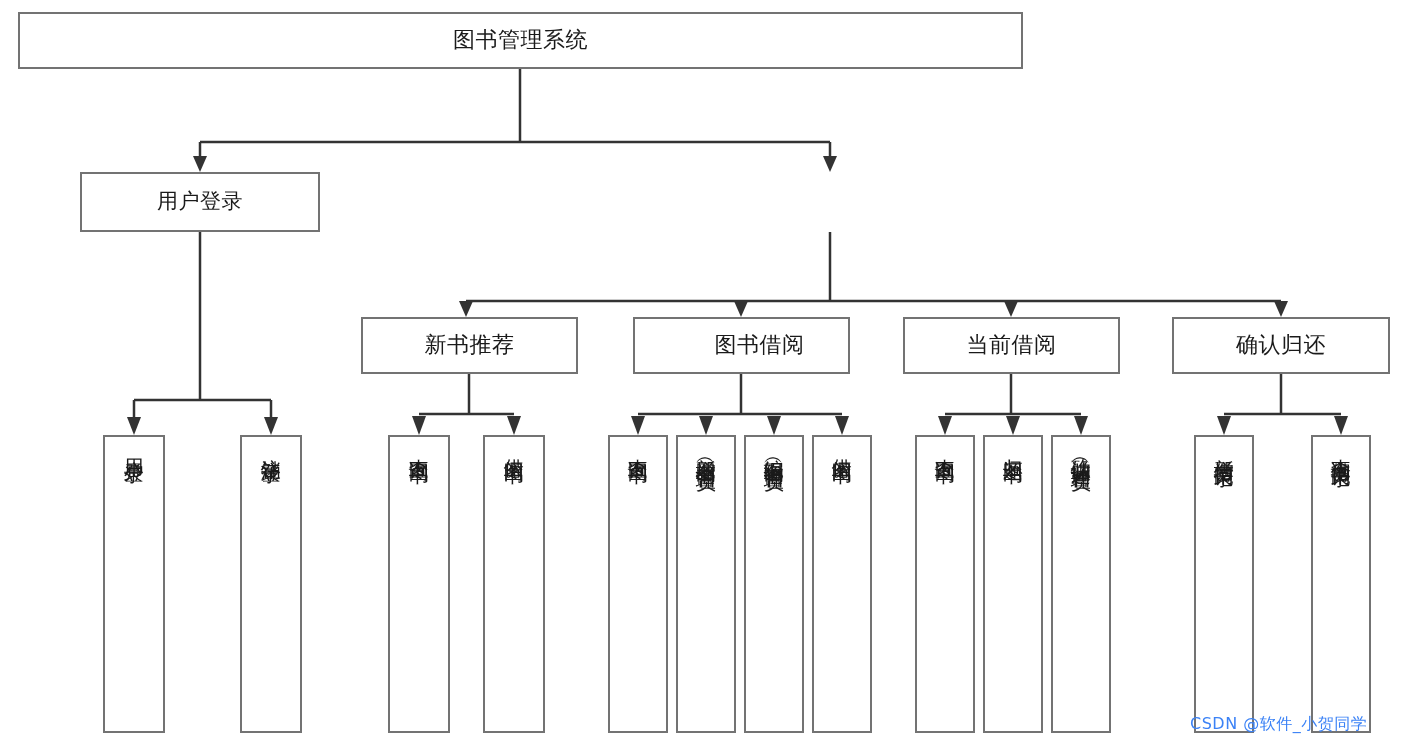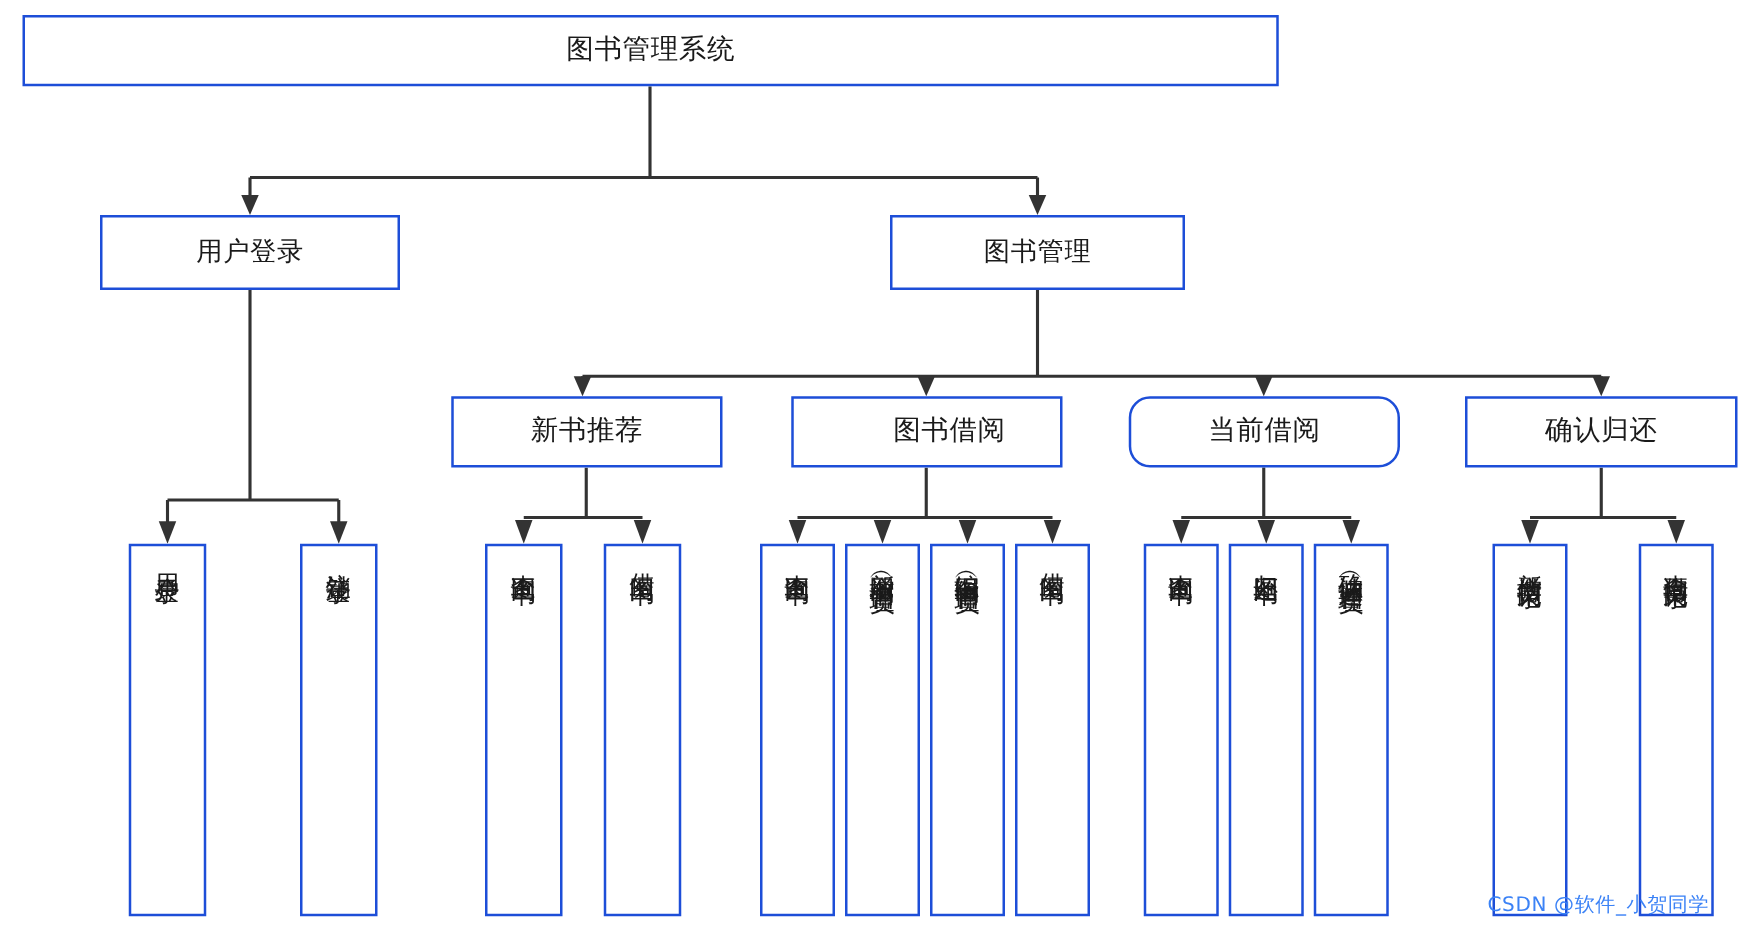--- a/index.html
+++ b/index.html
@@ -22,21 +22,21 @@
   #edges {
     position: absolute;
     left: 0;
     top: 0;
     width: 1405px;
     height: 747px;
     pointer-events: none;
   }
   .node {
     position: absolute;
-    border: 2px solid #1d4ed8;
+    border: 2px solid #737373;
     background: #ffffff;
     display: flex;
     align-items: center;
     justify-content: center;
     text-align: center;
     color: #1a1a1a;
     z-index: 2;
   }
   .node-label {
     display: block;
@@ -159,31 +159,28 @@
     </g>
   </svg>
 
   <div class="node root" style="left:18px;top:12px;width:1005px;height:57px;">
     <span class="node-label">图书管理系统</span>
   </div>
 
   <div class="node lvl2" style="left:80px;top:172px;width:240px;height:60px;">
     <span class="node-label">用户登录</span>
   </div>
-  <div class="node lvl2" style="left:712px;top:172px;width:236px;height:60px;">
-    <span class="node-label">图书管理</span>
-  </div>
 
   <div class="node lvl3" style="left:361px;top:317px;width:217px;height:57px;">
     <span class="node-label">新书推荐</span>
   </div>
   <div class="node lvl3" style="left:633px;top:317px;width:217px;height:57px;padding-left:36px;">
     <span class="node-label">图书借阅</span>
   </div>
-  <div class="node lvl3" style="left:903px;top:317px;width:217px;height:57px;border-radius:17px;">
+  <div class="node lvl3" style="left:903px;top:317px;width:217px;height:57px;">
     <span class="node-label">当前借阅</span>
   </div>
   <div class="node lvl3" style="left:1172px;top:317px;width:218px;height:57px;">
     <span class="node-label">确认归还</span>
   </div>
 
   <div class="node leaf" style="left:103px;top:435px;width:62px;height:298px;">
     <span class="node-label">用户登录</span>
   </div>
   <div class="node leaf" style="left:240px;top:435px;width:62px;height:298px;">

